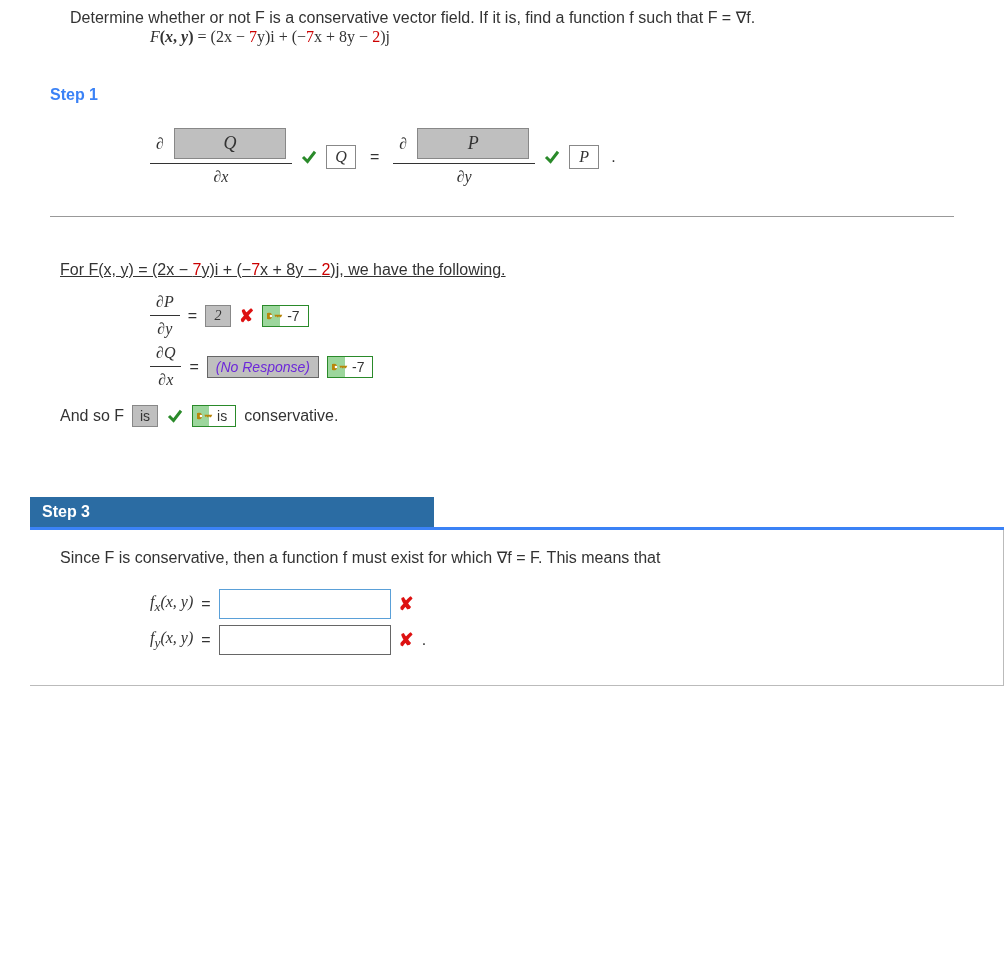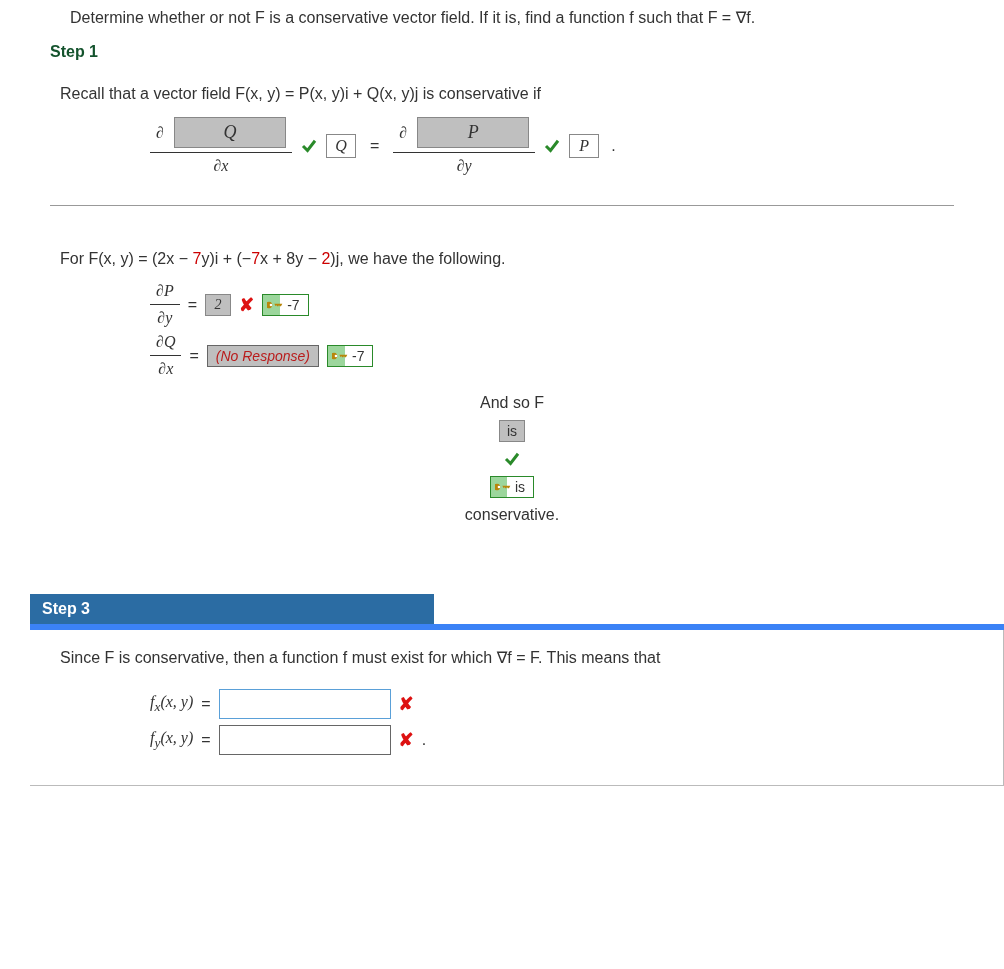--- a/index.html
+++ b/index.html
@@ -17,37 +17,37 @@
   .prompt {
     padding: 0 40px 0 70px;
     margin-bottom: 1px;
   }
   .formula {
     padding: 0 40px 0 150px;
     margin-bottom: 40px;
   }
   .step-header {
     font-weight: bold;
-    color: #14532d;
+    color: #3b82f6;
     padding: 0 0 0 50px;
     margin: 16px 0 10px 0;
   }
   .step-header.active {
     background: #2b6ca3;
     color: #fff;
     padding: 6px 12px;
     margin: 20px 0 0 30px;
     display: inline-block;
     width: 380px;
   }
   .step-body {
     padding: 14px 40px 20px 60px;
   }
   .step3-wrap {
-    border-top: 6px solid #3b82f6;
+    border-top: 3px solid #3b82f6;
     margin-left: 30px;
     padding-top: 0;
   }
   .step3-area {
     border-right: 1px solid #bbb;
     border-bottom: 1px solid #bbb;
     padding: 18px 30px 24px 30px;
     background: #fff;
   }
   hr.sep {
@@ -127,21 +127,21 @@
     display: inline-flex;
     justify-content: center;
     min-width: 12px;
   }
   .noresponse {
     background: #bfbfbf;
     border: 1px solid #666;
     padding: 2px 8px;
     font-style: italic;
     font-size: 14px;
-    color: #b91c1c;
+    color: #6d28d9;
   }
   .check {
     width: 18px; height: 18px;
   }
   .xmark { color: #d11; font-weight: bold; font-size: 18px; }
   .input-blue {
     border: 1.5px solid #5aa0d8;
     padding: 6px 10px;
     width: 150px;
     font-size: 14px;
@@ -159,26 +159,27 @@
   .wrong-red { color: #c00; }
 </style>
 </head>
 <body>
 
 <div class="container">
 
   <div class="prompt">
     <span>Determine whether or not F is a conservative vector field. If it is, find a function f such that F = ∇f.</span>
   </div>
+  <div class="formula serif">
+    <span class="bold"><span class="italic" style="font-weight:normal">F</span>(<span class="italic">x</span>, <span class="italic">y</span>)</span>
+    <span>= (2x − </span><span class="wrong-red">7</span><span>y)i + (−</span><span class="wrong-red">7</span><span>x + 8y − </span><span class="wrong-red">2</span><span>)j</span>
+  </div>
 
   <div class="step-header">Step 1</div>
   <div class="step-body">
-    <div style="margin-bottom:14px;">
-      <span>Recall that a vector field  F(x, y) = P(x, y)i + Q(x, y)j  is conservative if</span>
-    </div>
     <div class="eqline">
 
       <span class="frac">
         <span class="top" style="display:flex;align-items:center;gap:10px;">
           <span class="partial">∂</span>
           <span class="ansbox-gray">Q</span>
         </span>
         <span class="bot partial">∂x</span>
       </span>
       <svg class="check" viewBox="0 0 24 24">
@@ -198,21 +199,21 @@
           <path fill="none" stroke="#2a8a2a" stroke-width="4" d="M4 12 L10 18 L20 5"></path>
         </svg>
       <span class="revealbox">P</span>
       <span style="margin-left:4px;">.</span>
     </div>
   </div>
 
   <hr class="sep">
 
   <div class="step-body">
-    <div style="margin-bottom:14px;">
+    <div style="margin-bottom:14px;text-decoration:underline;">
       <span>For  F(x, y) = (2x − </span><span class="wrong-red">7</span><span>y)i + (−</span><span class="wrong-red">7</span><span>x + 8y − </span><span class="wrong-red">2</span><span>)j,  we have the following.</span>
     </div>
 
     <div class="eqline2">
       <span class="frac">
         <span class="top partial">∂P</span>
         <span class="bot partial">∂y</span>
       </span>
       <span>=</span>
       <span class="ansbox-graysm">2</span>
@@ -235,21 +236,21 @@
       <span class="noresponse">(No Response)</span>
       <span class="keybox">
         <svg width="16" height="14" viewBox="0 0 24 20">
             <path fill="#b8860b" d="M8 10a5 5 0 1 1 0-0.001zM11 8h12l-2 4h-2l-1-2-1 2h-2l-1-2-1 2z"></path>
             <circle cx="6" cy="10" r="2" fill="#fff"></circle>
           </svg>
         <span>-7</span>
       </span>
     </div>
 
-    <div style="display:flex;align-items:center;gap:8px;margin-top:16px;flex-direction:column;">
+    <div style="display:flex;align-items:center;gap:8px;margin-top:16px;">
       <span>And so F</span>
       <span class="ansbox-graysm" style="font-style:normal;font-family:Arial;">is</span>
       <svg class="check" viewBox="0 0 24 24">
           <path fill="none" stroke="#2a8a2a" stroke-width="4" d="M4 12 L10 18 L20 5"></path>
         </svg>
       <span class="keybox">
         <svg width="16" height="14" viewBox="0 0 24 20">
             <path fill="#b8860b" d="M8 10a5 5 0 1 1 0-0.001zM11 8h12l-2 4h-2l-1-2-1 2h-2l-1-2-1 2z"></path>
             <circle cx="6" cy="10" r="2" fill="#fff"></circle>
           </svg>

